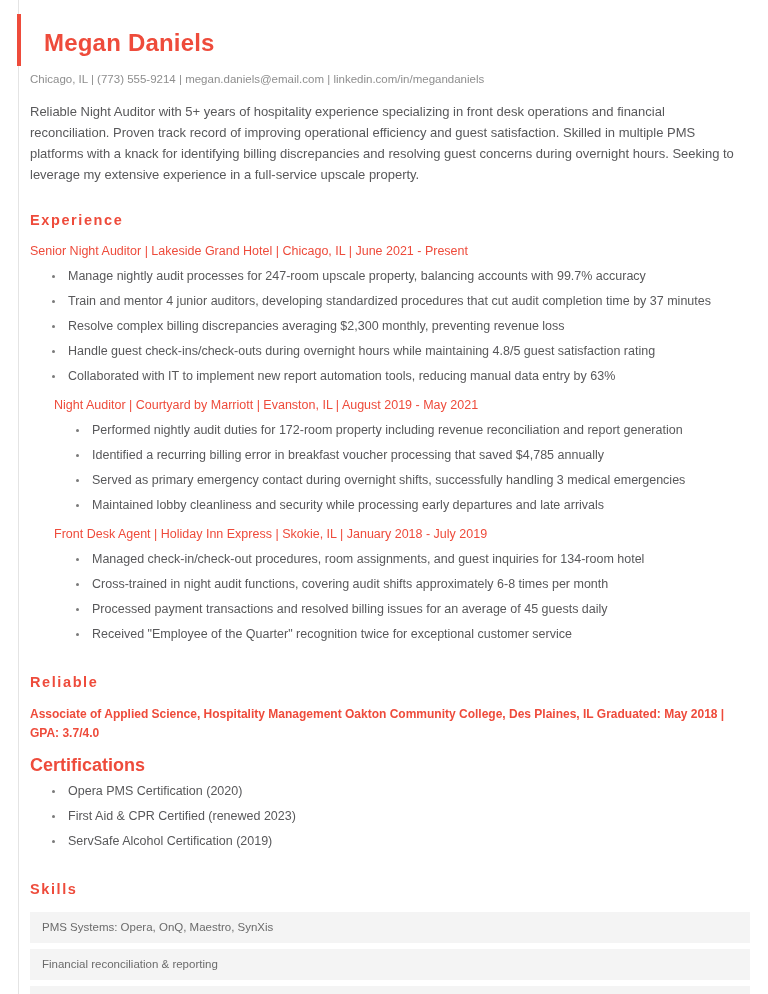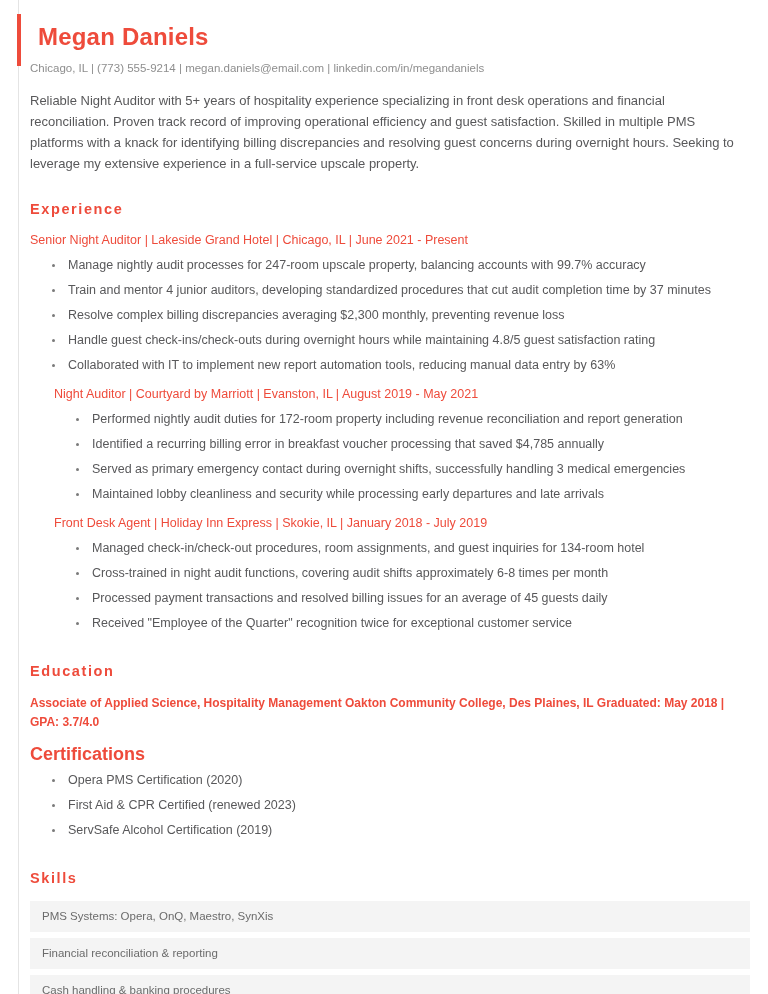--- a/index.html
+++ b/index.html
@@ -41,21 +41,21 @@
   }
   .name-accent-bar {
     position: absolute;
     left: 17px;
     top: 14px;
     width: 4px;
     height: 52px;
     background: #ee4b3b;
   }
   .name {
-    margin: 8px;
+    margin: 14px;
     font-size: 24px;
     line-height: 30px;
     font-weight: bold;
     color: #ee4b3b;
     letter-spacing: 0.2px;
   }
   .contact-line {
     margin: 9px 0 0 0;
     font-size: 11.5px;
     line-height: 15px;
@@ -200,21 +200,21 @@
       <ul class="bullets">
         <li>Managed check-in/check-out procedures, room assignments, and guest inquiries for 134-room hotel</li>
         <li>Cross-trained in night audit functions, covering audit shifts approximately 6-8 times per month</li>
         <li>Processed payment transactions and resolved billing issues for an average of 45 guests daily</li>
         <li>Received "Employee of the Quarter" recognition twice for exceptional customer service</li>
       </ul>
     </div>
   </div>
 
   <div class="section education">
-    <h2 class="section-title">Education</h2>
+    <h2 class="section-title">Reliable</h2>
     <p class="edu-line">Associate of Applied Science, Hospitality Management Oakton Community College, Des Plaines, IL Graduated: May 2018 | GPA: 3.7/4.0</p>
     <h3 class="cert-title">Certifications</h3>
     <ul class="bullets">
       <li>Opera PMS Certification (2020)</li>
       <li>First Aid &amp; CPR Certified (renewed 2023)</li>
       <li>ServSafe Alcohol Certification (2019)</li>
     </ul>
   </div>
 
   <div class="section skills">

